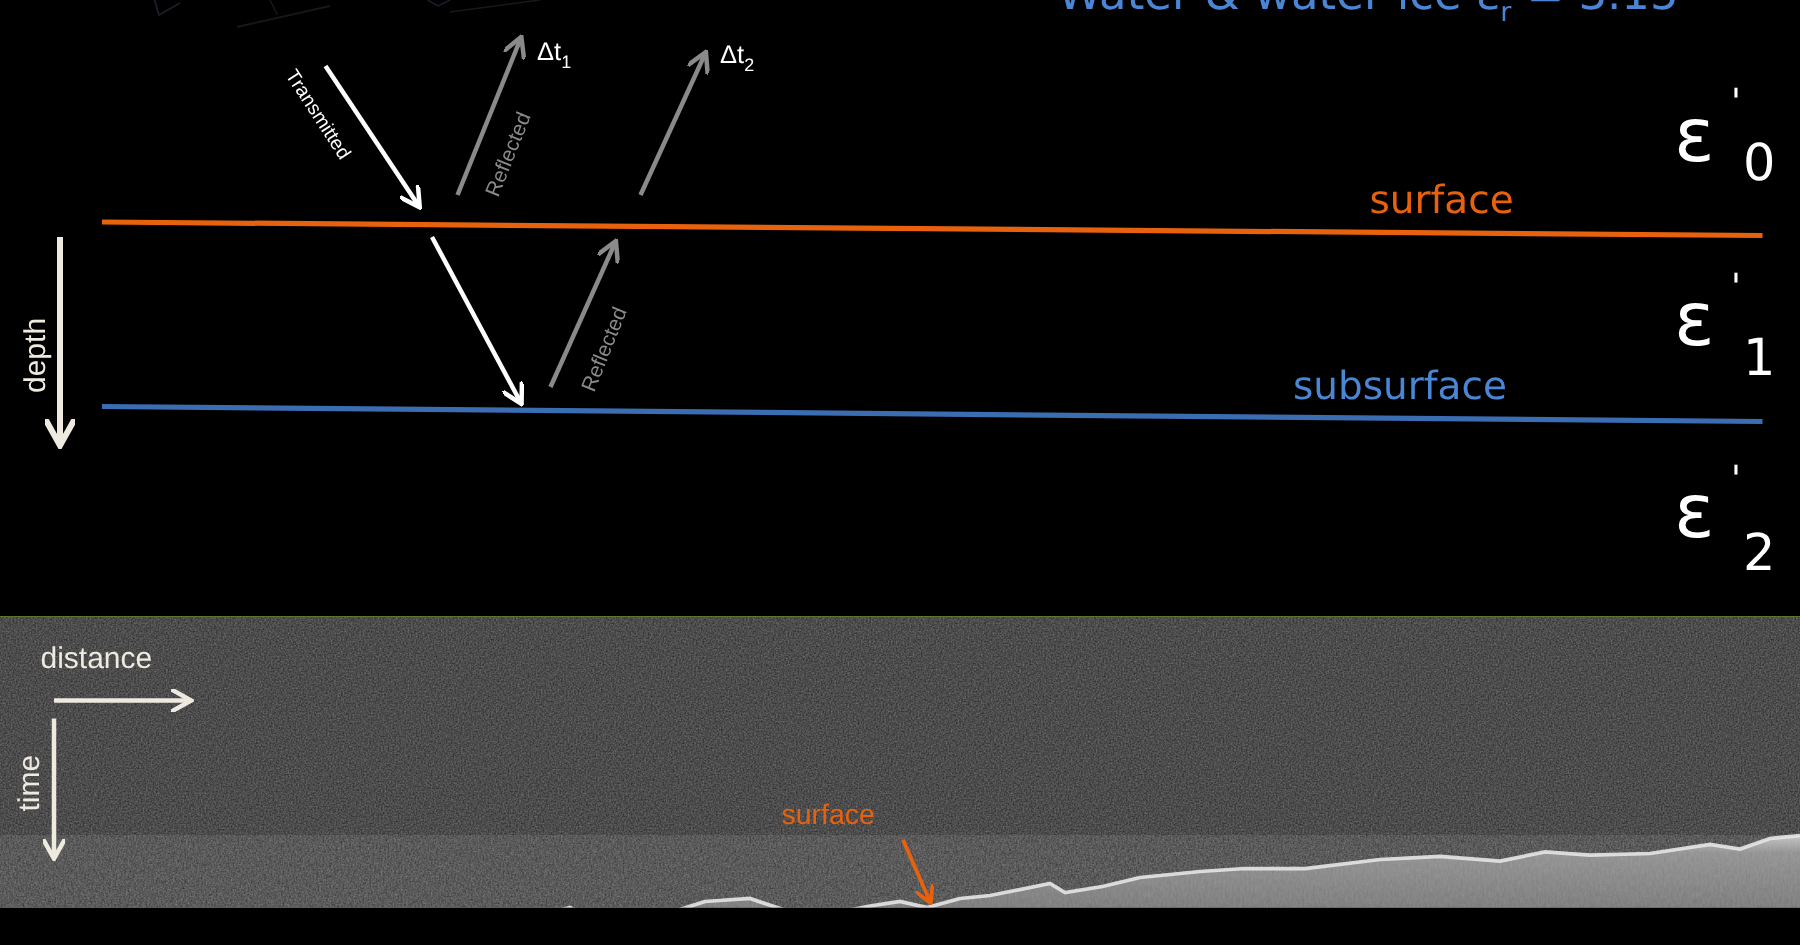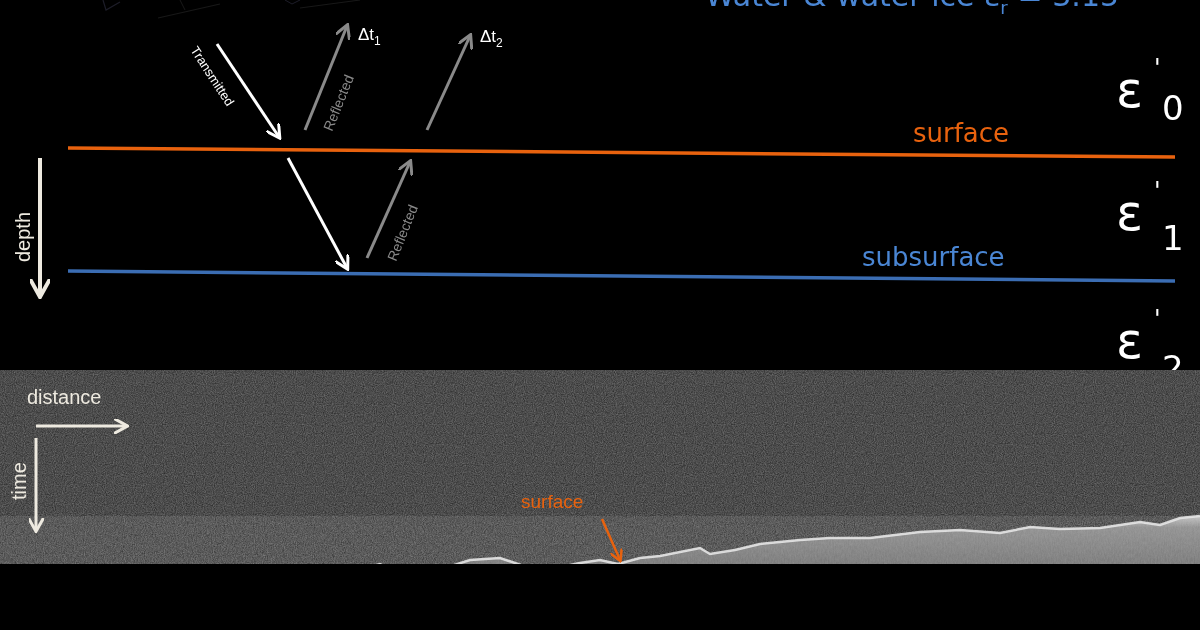--- a/index.html
+++ b/index.html
@@ -1,19 +1,19 @@
 <!DOCTYPE html>
 <html><head>
   <meta charset="utf-8">
   <style>
     html, body { margin: 0; padding: 0; background: #000; }
     body { width: 1200px; height: 630px; overflow: hidden; position: relative; font-family: "Liberation Sans", sans-serif; }
     #stage { position: absolute; left: 0; top: 0; width: 1200px; height: 630px; }
     .upper { position: absolute; left: 0; top: 0; width: 1200px; height: 389px; background: #000; }
-    .lower { position: absolute; left: 0; top: 370px; width: 1200px; height: 194px; background: #bef264; overflow: hidden; }
+    .lower { position: absolute; left: 0; top: 411px; width: 1200px; height: 194px; background: #bef264; overflow: hidden; }
     svg { position: absolute; left: 0; top: 0; }
     .sans { font-family: "DejaVu Sans", sans-serif; }
     .arial { font-family: "Liberation Sans", sans-serif; }
   </style>
 </head>
 <body>
 
 <div id="stage">
 
   <div class="upper">

